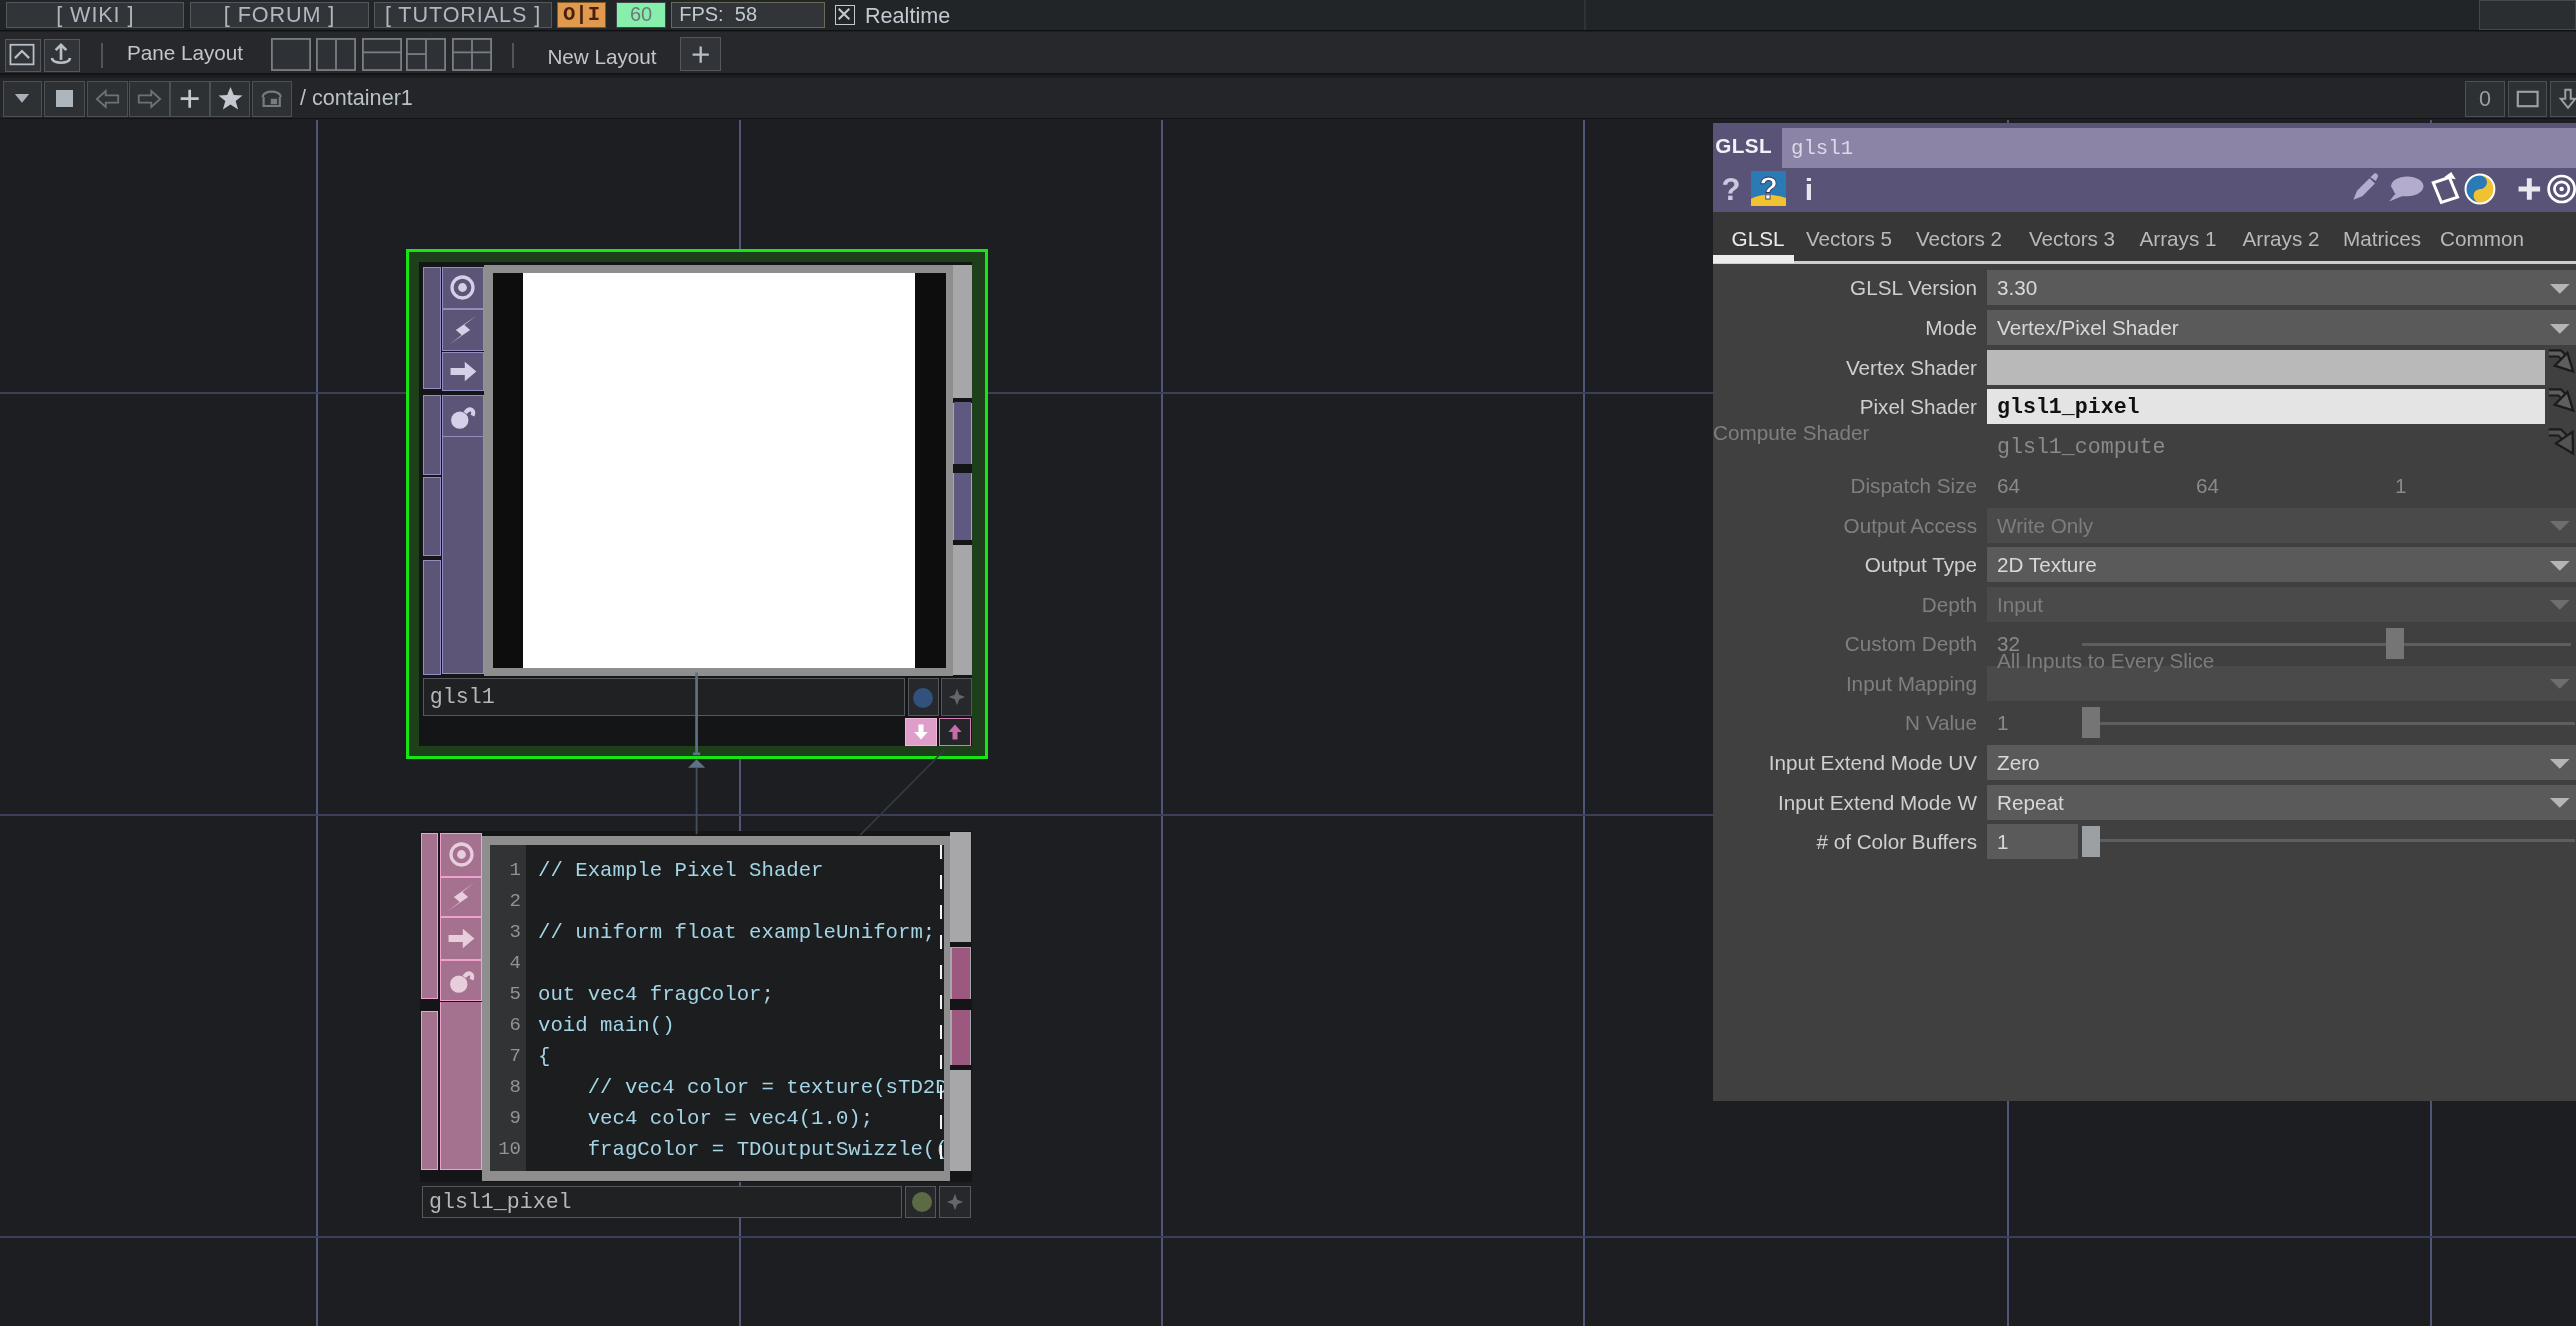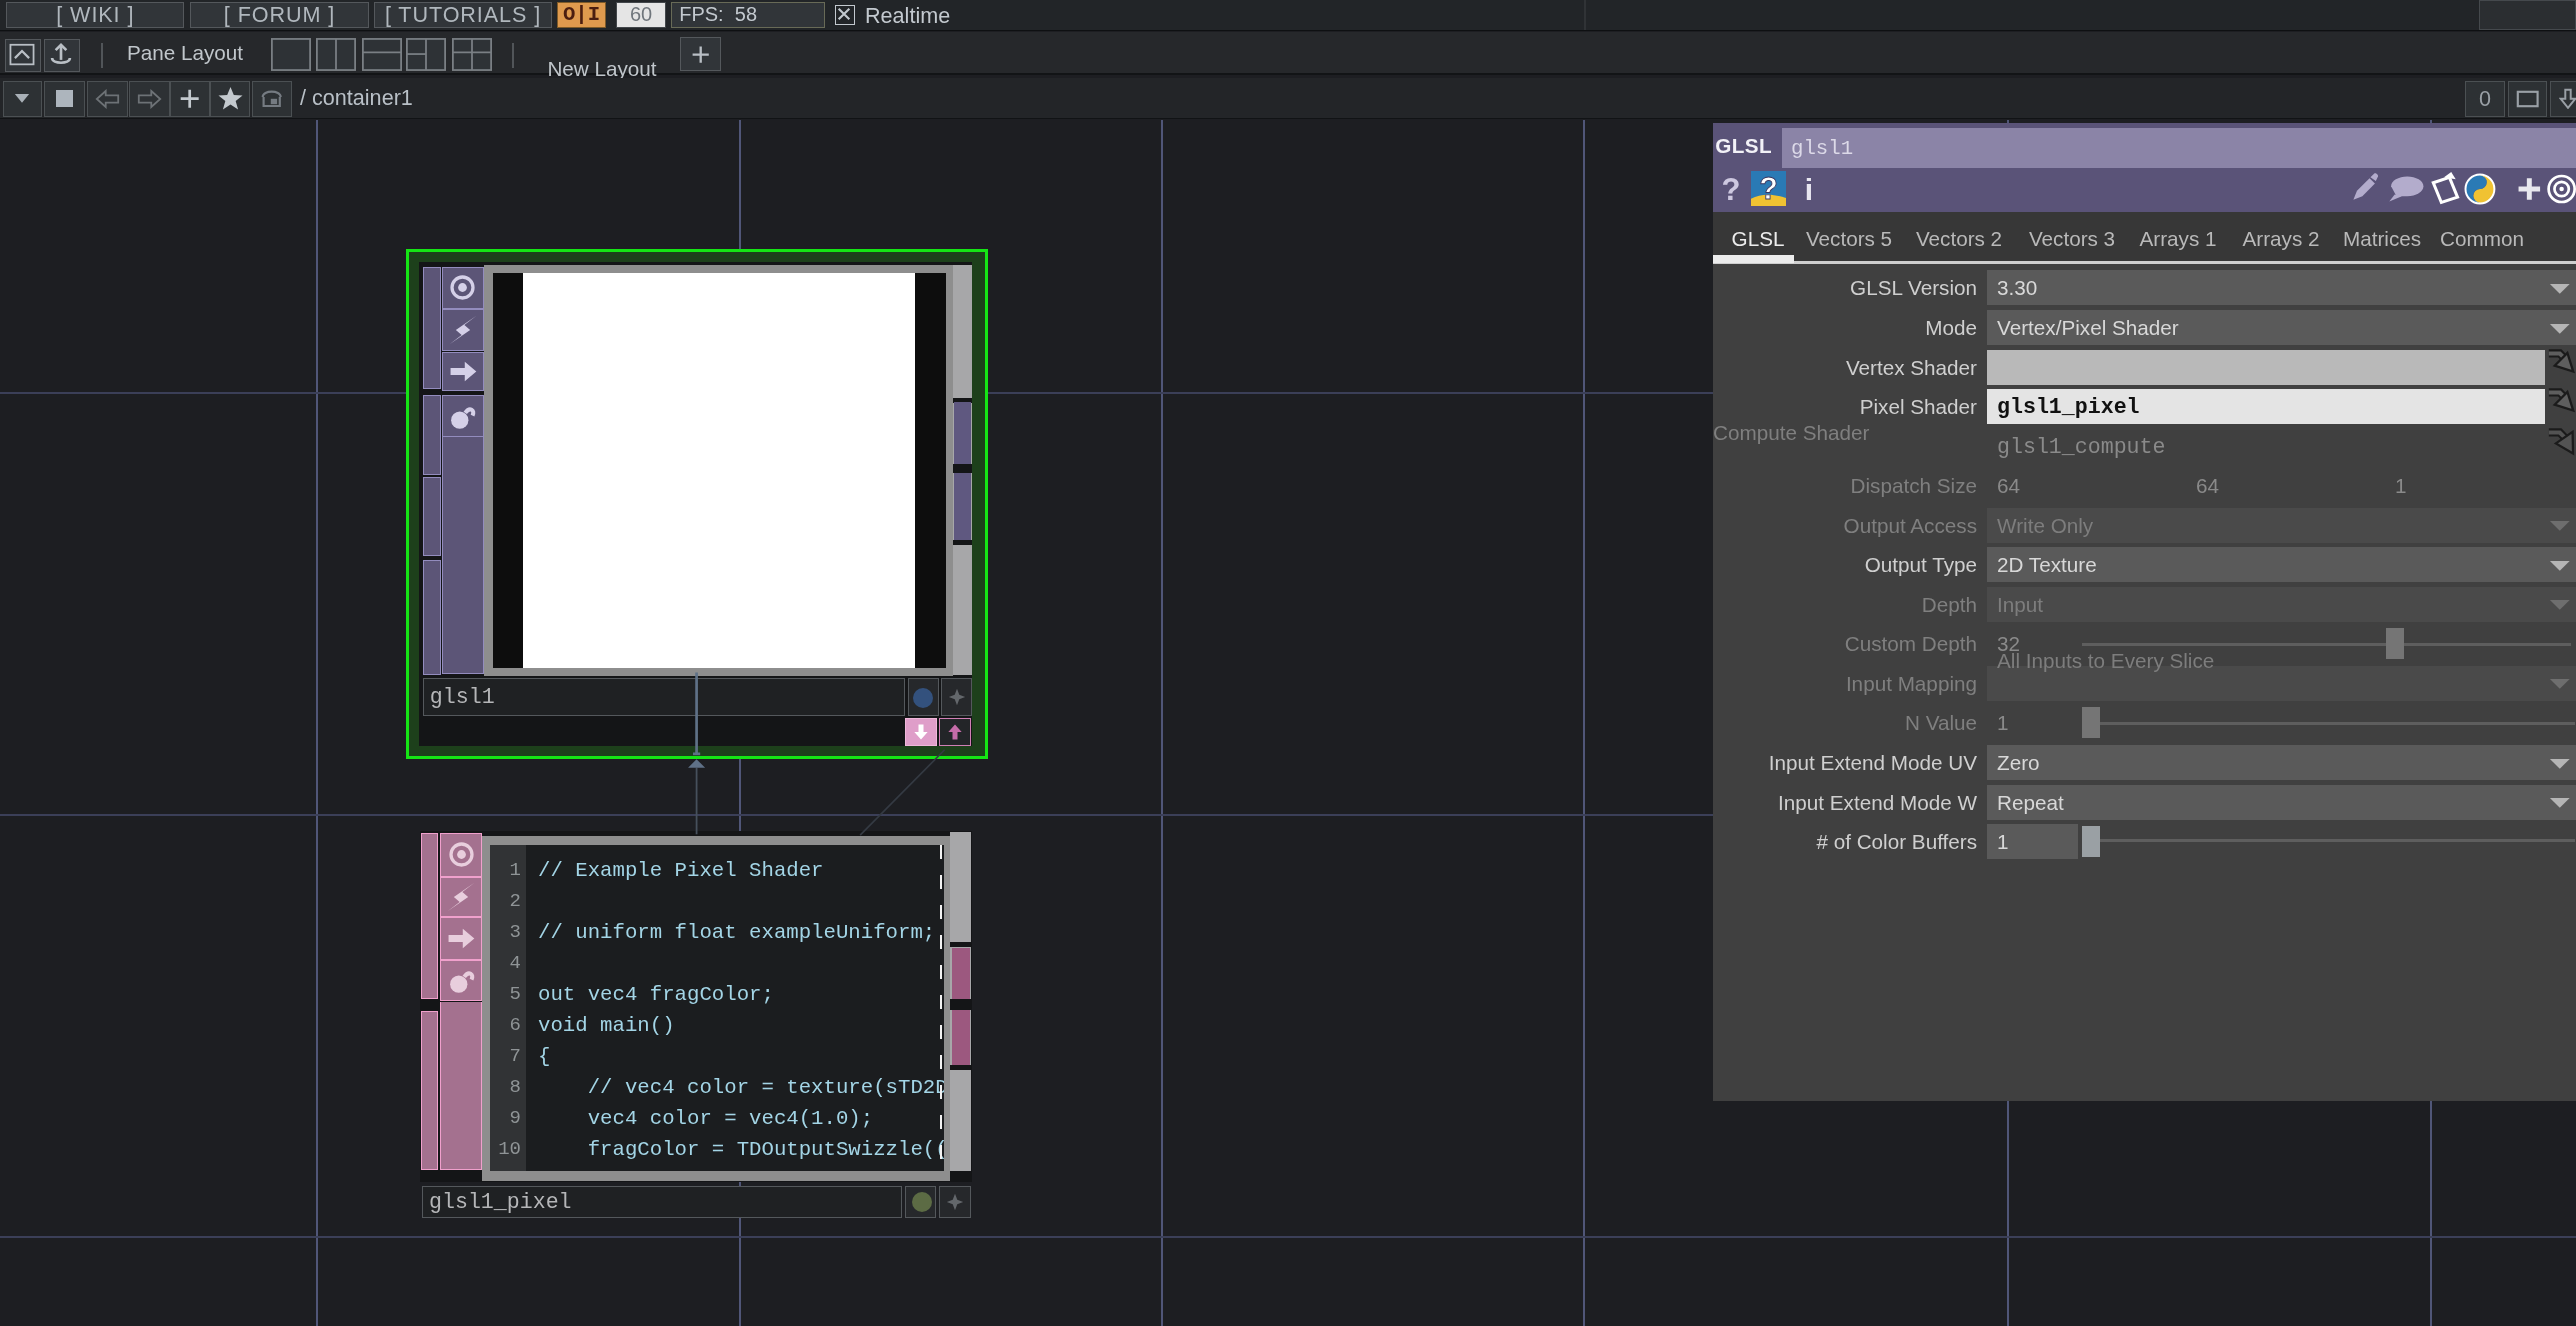--- a/index.html
+++ b/index.html
@@ -11,21 +11,21 @@
 .ctr{display:flex;align-items:center;justify-content:center;}
 .lft{display:flex;align-items:center;}
 </style></head>
 <body>
 
 <div class="ab" style="left:0;top:0;width:2576px;height:31px;background:#222528;border-bottom:1.8px solid #0e1012;">
 <div class="ab tbtn ctr" style="left:6.3px;top:1.8px;width:178px;height:26px;font-size:21.6px;letter-spacing:0.9px;color:#b0b7bd;">[ WIKI ]</div>
 <div class="ab tbtn ctr" style="left:190px;top:1.8px;width:179px;height:26px;font-size:21.6px;letter-spacing:0.9px;color:#b0b7bd;">[ FORUM ]</div>
 <div class="ab tbtn ctr" style="left:374px;top:1.8px;width:178px;height:26px;font-size:21.6px;letter-spacing:0.9px;color:#b0b7bd;">[ TUTORIALS ]</div>
 <div class="ab ctr" style="left:557px;top:1.8px;width:49px;height:26px;background:#df9a4e;border:1.8px solid #7e5a28;font-size:20.7px;font-weight:bold;color:#4c1e10;font-family:'Liberation Mono',monospace;">O|I</div>
-<div class="ab ctr" style="left:616px;top:1.8px;width:50px;height:26px;background:#e5e5e5;border:1.8px solid #43474b;font-size:20px;color:#70767c;">60</div>
+<div class="ab ctr" style="left:616px;top:1.8px;width:50px;height:26px;background:#86efac;border:1.8px solid #43474b;font-size:20px;color:#70767c;">60</div>
 <div class="ab lft" style="left:671px;top:1.8px;width:154px;height:26px;background:#313539;border:1.8px solid #686a57;font-size:20px;color:#c3c9cf;padding-left:7.2px;">FPS:&nbsp;&nbsp;58</div>
 <div class="ab" style="left:835px;top:5.4px;width:20px;height:20px;border:1.8px solid #c3c9cf;background:#222528;">
       <svg width="16" height="16" style="position:absolute;left:0;top:0;" viewBox="0 0 18 18">
         <path d="M3 3 L15 15 M15 3 L3 15" stroke="#c3c9cf" stroke-width="2.4"></path>
       </svg>
     </div>
 <div class="ab lft" style="left:865px;top:0;height:31px;font-size:21.6px;color:#c3c9cf;">Realtime</div>
 <div class="ab" style="left:1584px;top:0;width:1.8px;height:30px;background:#303336;"></div>
 <div class="ab" style="left:2479px;top:0;width:97px;height:30px;background:#2b2e31;border:0.9px solid #45494d;"></div>
 </div>
@@ -56,21 +56,21 @@
         <rect x="1" y="1" width="43" height="35" fill="#2e3236" stroke="#7a7f84" stroke-width="2"></rect>
         <line x1="22.5" y1="1" x2="22.5" y2="36" stroke="#7a7f84" stroke-width="2"></line>
         <line x1="1" y1="18" x2="22.5" y2="18" stroke="#7a7f84" stroke-width="2"></line>
       </svg></div>
 <div class="ab" style="left:452px;top:6.3px;width:40px;height:33px;"><svg width="40" height="33" viewBox="0 0 45 37">
         <rect x="1" y="1" width="43" height="35" fill="#2e3236" stroke="#7a7f84" stroke-width="2"></rect>
         <line x1="22.5" y1="1" x2="22.5" y2="36" stroke="#7a7f84" stroke-width="2"></line>
         <line x1="1" y1="16" x2="44" y2="16" stroke="#7a7f84" stroke-width="2"></line>
       </svg></div>
 <div class="ab" style="left:512px;top:10.8px;width:1.8px;height:25px;background:#515559;"></div>
-<div class="ab ctr" style="left:549px;top:16px;width:106px;height:41px;font-size:20.7px;color:#c0c6cb;white-space:nowrap;">New Layout</div>
+<div class="ab ctr" style="left:549px;top:4px;width:106px;height:41px;font-size:20.7px;color:#c0c6cb;white-space:nowrap;">New Layout</div>
 <div class="ab tbtn ctr" style="left:680px;top:5.4px;width:41px;height:34px;">
       <svg width="23.4" height="23.4" viewBox="0 0 26 26">
         <path d="M13 4 L13 22 M4 13 L22 13" stroke="#b9bfc5" stroke-width="2.6"></path>
       </svg>
     </div>
 </div>
 <div class="ab" style="left:0;top:78px;width:2576px;height:41px;background:#232528;border-bottom:1.8px solid #111315;">
 <div class="ab tbtn2 ctr" style="left:2.7px;top:2.7px;width:39px;height:36px;">
       <svg width="16" height="10.8" viewBox="0 0 18 12">
         <path d="M1 1 L17 1 L9 11 Z" fill="#a9b0b7"></path>

